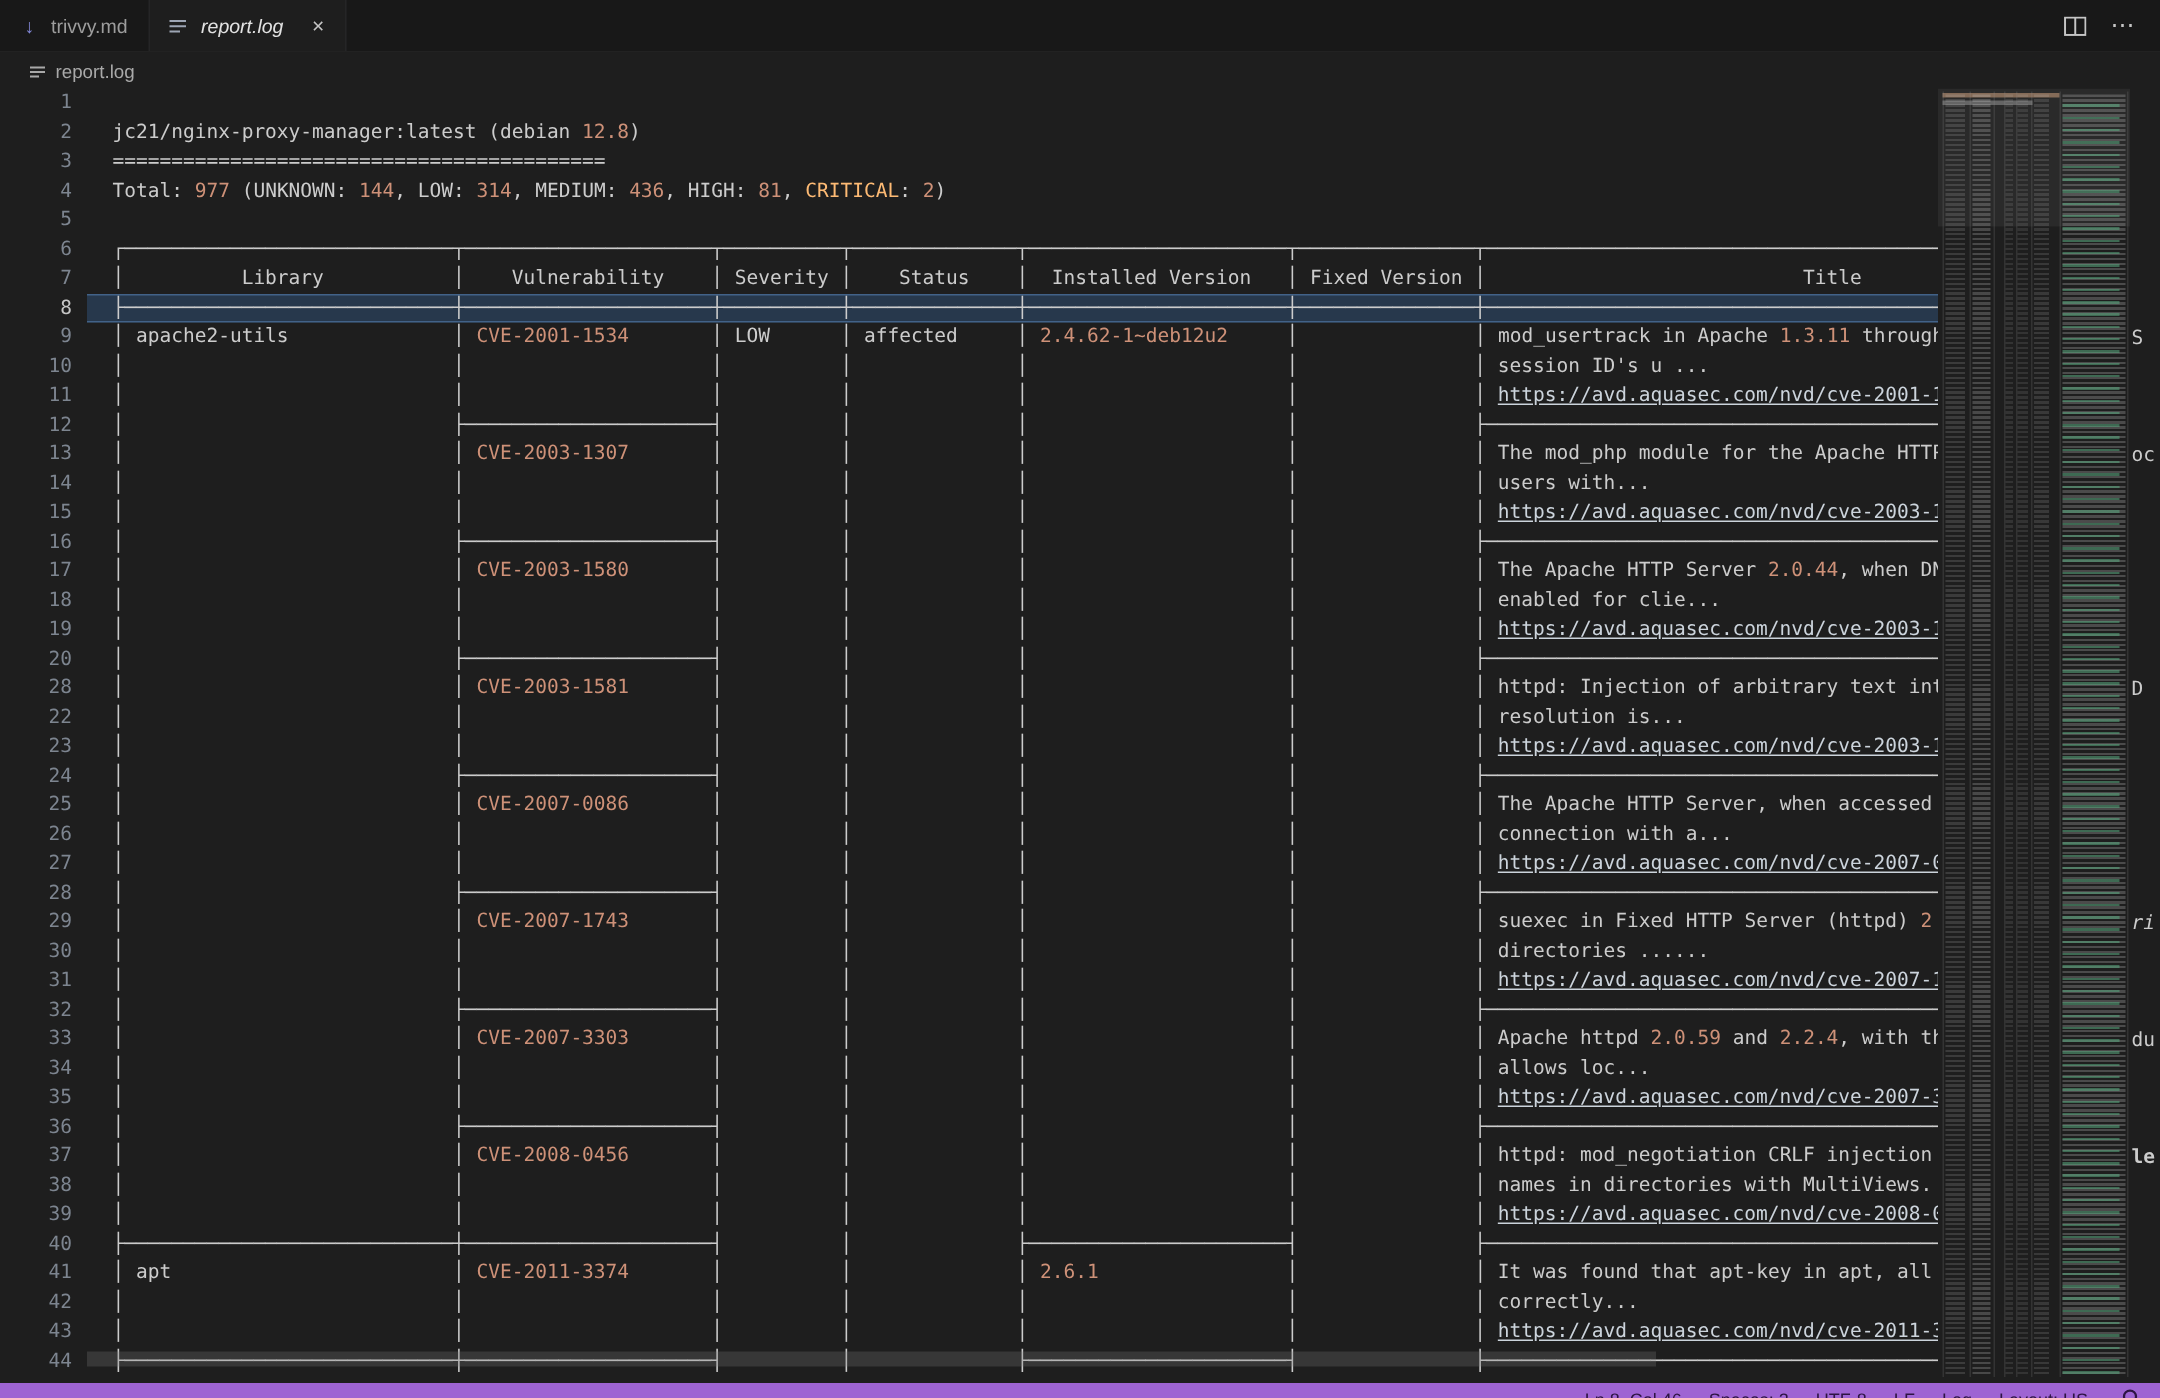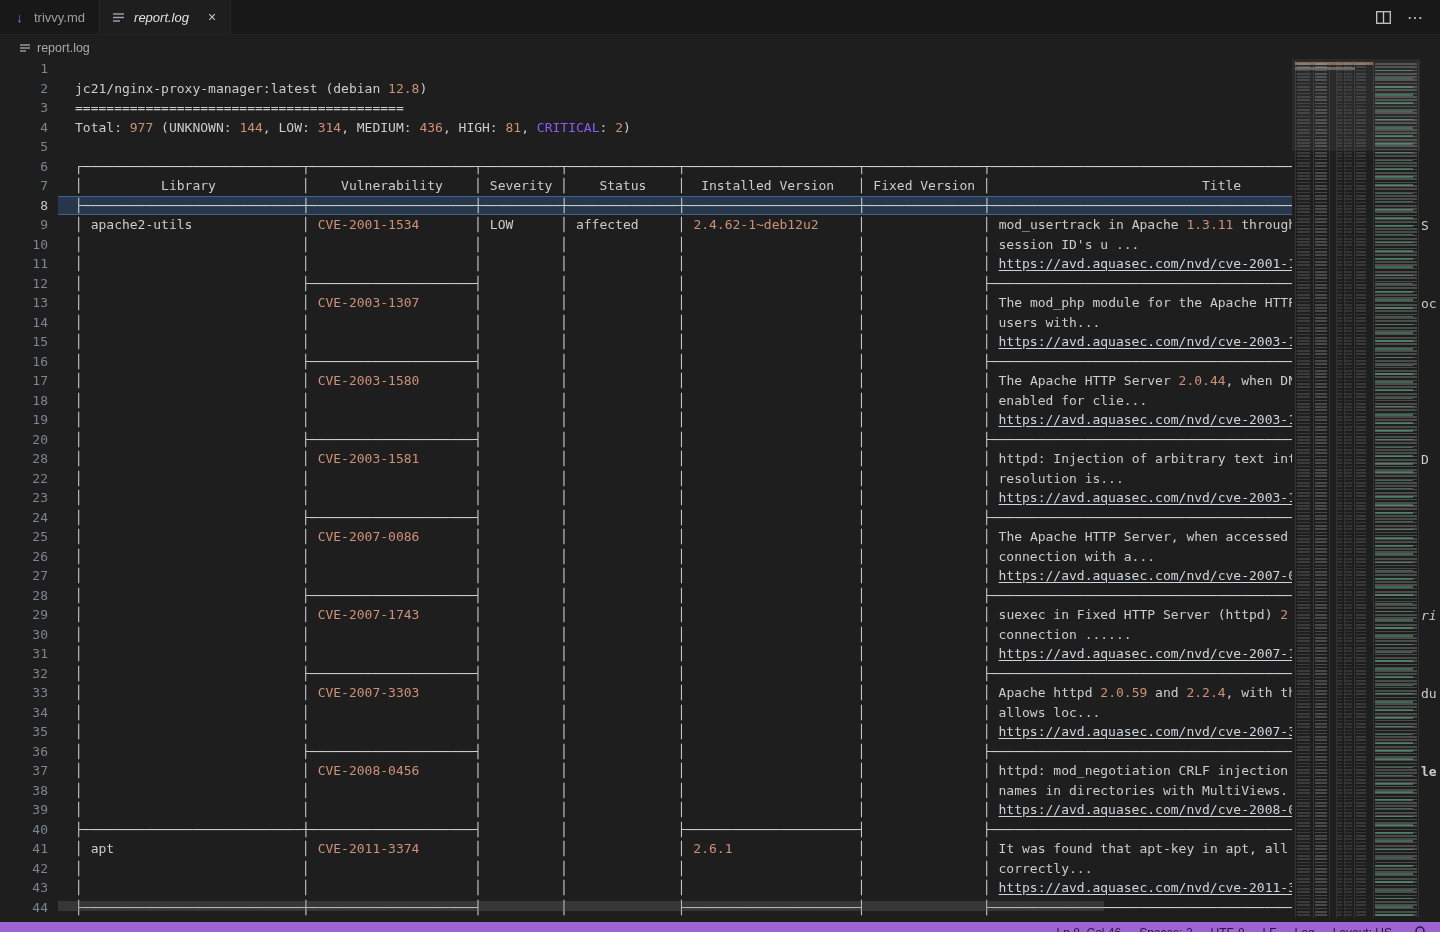--- a/index.html
+++ b/index.html
@@ -23,21 +23,21 @@
   
   .editor{position:absolute;top:59px;left:0;width:1292px;bottom:0;overflow:hidden;background:#1e1e1e}
   .line{height:19.5px;line-height:19.5px;font-family:"DejaVu Sans Mono",monospace;font-size:13px;white-space:pre}
   .gutter{position:absolute;top:0;left:0;width:48px}
   .gutter .line{text-align:right;color:#7d8590}
   .gutter .line.active{color:#c6c6c6}
   .content{position:absolute;top:0;left:75px;width:1500px}
   .hl{position:absolute;left:58px;top:136.5px;width:1234px;height:19.5px;background:rgba(56,99,152,0.38);border-top:1px solid rgba(100,150,210,0.45);border-bottom:1px solid rgba(100,150,210,0.45)}
   .s-d{color:#cccccc}
   .s-n{color:#ce9178}
-  .s-g{color:#8b5cf6}
+  .s-g{color:#fdba74}
   .s-l{color:#ccd4dc;text-decoration:underline;text-underline-offset:2px}
 
   
   .hscroll{position:absolute;left:58px;top:901px;width:1046px;height:10px;background:rgba(121,121,121,0.28)}
 
   
   .minimap{position:absolute;top:59px;left:1292px;width:128px;height:861px;background:#1e1e1e;overflow:hidden}
   .mm-slider{position:absolute;left:0;right:0;top:0;height:92px;background:rgba(121,121,121,0.14)}
   .mm-col{position:absolute;top:4px;bottom:4px;background-image:repeating-linear-gradient(to bottom,rgba(205,205,205,0.30) 0px,rgba(205,205,205,0.30) 1.6px,transparent 1.6px,transparent 3.3px)}
   .mm-lib{left:5px;width:13px;opacity:.55}
@@ -178,21 +178,21 @@
       <div class="line code"><span class="s-d">│                            ├─────────────────────┤          │              │                      │               ├────────────────────────────────────────────────────────────┤</span></div>
       <div class="line code"><span class="s-d">│                            │ </span><span class="s-n">CVE-2003-1581</span><span class="s-d">       │          │              │                      │               │ </span><span class="s-d">httpd: Injection of arbitrary text int</span></div>
       <div class="line code"><span class="s-d">│                            │                     │          │              │                      │               │ </span><span class="s-d">resolution is...</span><span class="s-d">                                           │</span></div>
       <div class="line code"><span class="s-d">│                            │                     │          │              │                      │               │ </span><span class="s-l">https://avd.aquasec.com/nvd/cve-2003-1581</span></div>
       <div class="line code"><span class="s-d">│                            ├─────────────────────┤          │              │                      │               ├────────────────────────────────────────────────────────────┤</span></div>
       <div class="line code"><span class="s-d">│                            │ </span><span class="s-n">CVE-2007-0086</span><span class="s-d">       │          │              │                      │               │ </span><span class="s-d">The Apache HTTP Server, when accessed</span><span class="s-d">                      │</span></div>
       <div class="line code"><span class="s-d">│                            │                     │          │              │                      │               │ </span><span class="s-d">connection with a...</span><span class="s-d">                                       │</span></div>
       <div class="line code"><span class="s-d">│                            │                     │          │              │                      │               │ </span><span class="s-l">https://avd.aquasec.com/nvd/cve-2007-0086</span></div>
       <div class="line code"><span class="s-d">│                            ├─────────────────────┤          │              │                      │               ├────────────────────────────────────────────────────────────┤</span></div>
       <div class="line code"><span class="s-d">│                            │ </span><span class="s-n">CVE-2007-1743</span><span class="s-d">       │          │              │                      │               │ </span><span class="s-d">suexec in Fixed HTTP Server (httpd) </span><span class="s-n">2</span></div>
-      <div class="line code"><span class="s-d">│                            │                     │          │              │                      │               │ </span><span class="s-d">connection ......</span><span class="s-d">                                         │</span></div>
+      <div class="line code"><span class="s-d">│                            │                     │          │              │                      │               │ </span><span class="s-d">directories ......</span><span class="s-d">                                         │</span></div>
       <div class="line code"><span class="s-d">│                            │                     │          │              │                      │               │ </span><span class="s-l">https://avd.aquasec.com/nvd/cve-2007-1743</span></div>
       <div class="line code"><span class="s-d">│                            ├─────────────────────┤          │              │                      │               ├────────────────────────────────────────────────────────────┤</span></div>
       <div class="line code"><span class="s-d">│                            │ </span><span class="s-n">CVE-2007-3303</span><span class="s-d">       │          │              │                      │               │ </span><span class="s-d">Apache httpd </span><span class="s-n">2.0.59</span><span class="s-d"> and </span><span class="s-n">2.2.4</span><span class="s-d">, with th</span></div>
       <div class="line code"><span class="s-d">│                            │                     │          │              │                      │               │ </span><span class="s-d">allows loc...</span><span class="s-d">                                              │</span></div>
       <div class="line code"><span class="s-d">│                            │                     │          │              │                      │               │ </span><span class="s-l">https://avd.aquasec.com/nvd/cve-2007-3303</span></div>
       <div class="line code"><span class="s-d">│                            ├─────────────────────┤          │              │                      │               ├────────────────────────────────────────────────────────────┤</span></div>
       <div class="line code"><span class="s-d">│                            │ </span><span class="s-n">CVE-2008-0456</span><span class="s-d">       │          │              │                      │               │ </span><span class="s-d">httpd: mod_negotiation CRLF injection</span><span class="s-d">                      │</span></div>
       <div class="line code"><span class="s-d">│                            │                     │          │              │                      │               │ </span><span class="s-d">names in directories with MultiViews.</span><span class="s-d">                      │</span></div>
       <div class="line code"><span class="s-d">│                            │                     │          │              │                      │               │ </span><span class="s-l">https://avd.aquasec.com/nvd/cve-2008-0456</span></div>
       <div class="line code"><span class="s-d">├────────────────────────────┼─────────────────────┤          │              ├──────────────────────┤               ├────────────────────────────────────────────────────────────┤</span></div>

